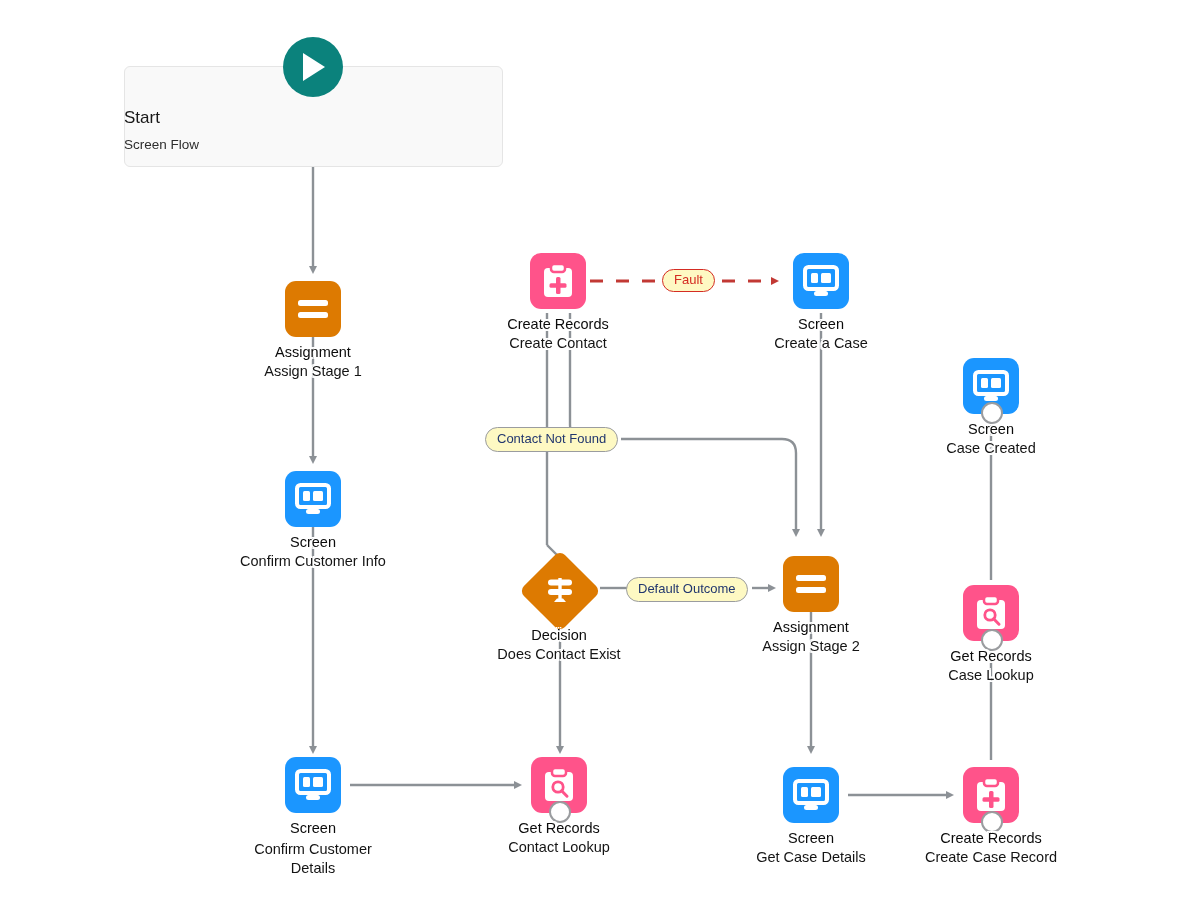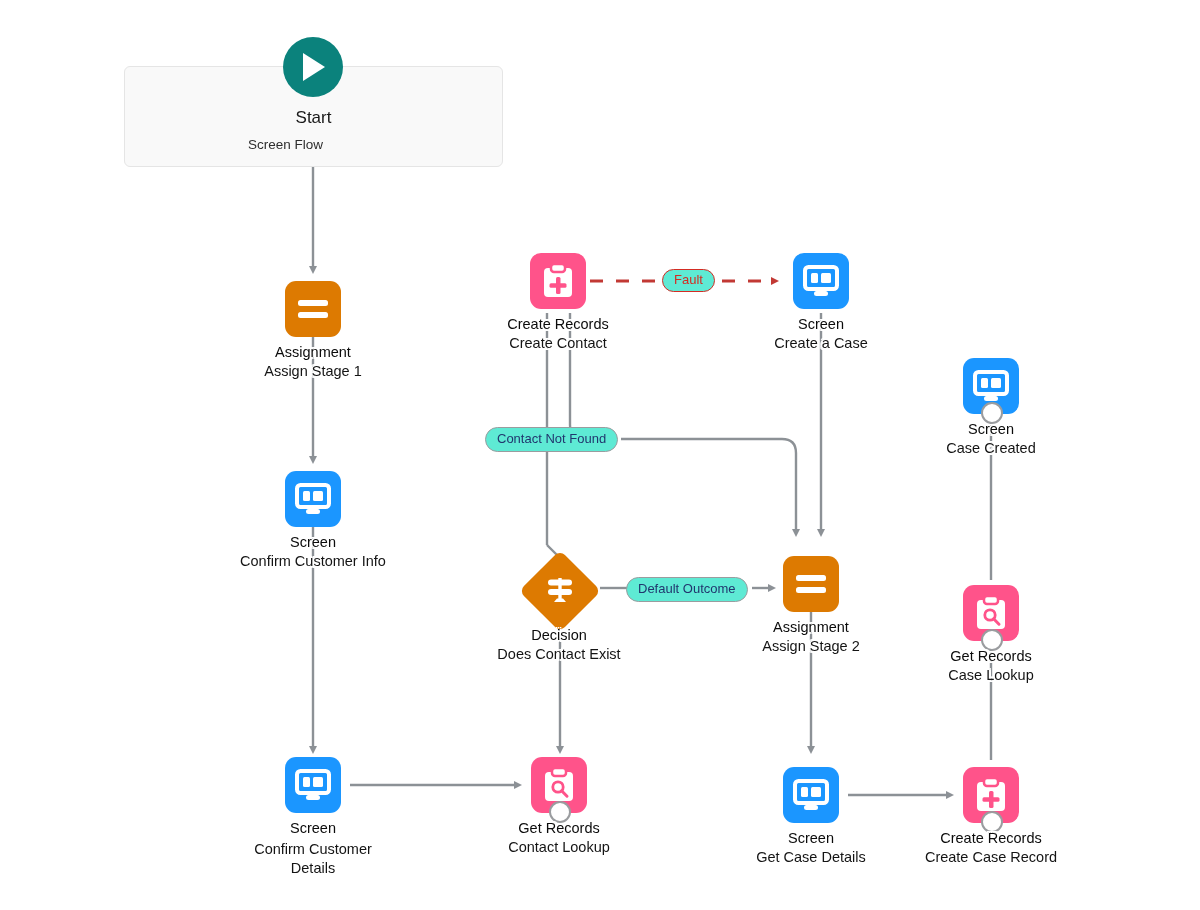--- a/index.html
+++ b/index.html
@@ -31,29 +31,28 @@
     left: 283px; top: 37px;
     width: 60px; height: 60px;
     border-radius: 50%;
     background: #0b827c;
   }
   .start-play svg { position: absolute; left: 18px; top: 15px; }
   .start-title {
     position: absolute;
     left: 124px; top: 108px;
     width: 379px;
-    text-align: center;
     font-size: 17px;
     color: #181818;
   }
   .start-sub {
     position: absolute;
     left: 124px; top: 137px;
     width: 323px;
-    text-align: center;
+    text-align: left;
     font-size: 13.5px;
     color: #2e2e2e;
   }
 
   
   .node { position: absolute; }
   .node .tile {
     position: absolute;
     left: 0; top: 0;
     width: 56px; height: 56px;
@@ -110,21 +109,21 @@
   }
   .node .lbl .t, .node .lbl .s {
     text-shadow:
       -2px 0 #fff, 2px 0 #fff, 0 -2px #fff, 0 2px #fff,
       -2px -2px #fff, 2px -2px #fff, -2px 2px #fff, 2px 2px #fff;
   }
 
   
   .pill {
     position: absolute;
-    background: #5eead4;
+    background: #fef9c3;
     border: 1.4px solid #9a9c9f;
     border-radius: 999px;
     padding: 4px 11px 5px;
     font-size: 13px;
     color: #21366e;
     white-space: nowrap;
     line-height: 14px;
   }
   .pill.fault {
     border-color: #d42c23;

